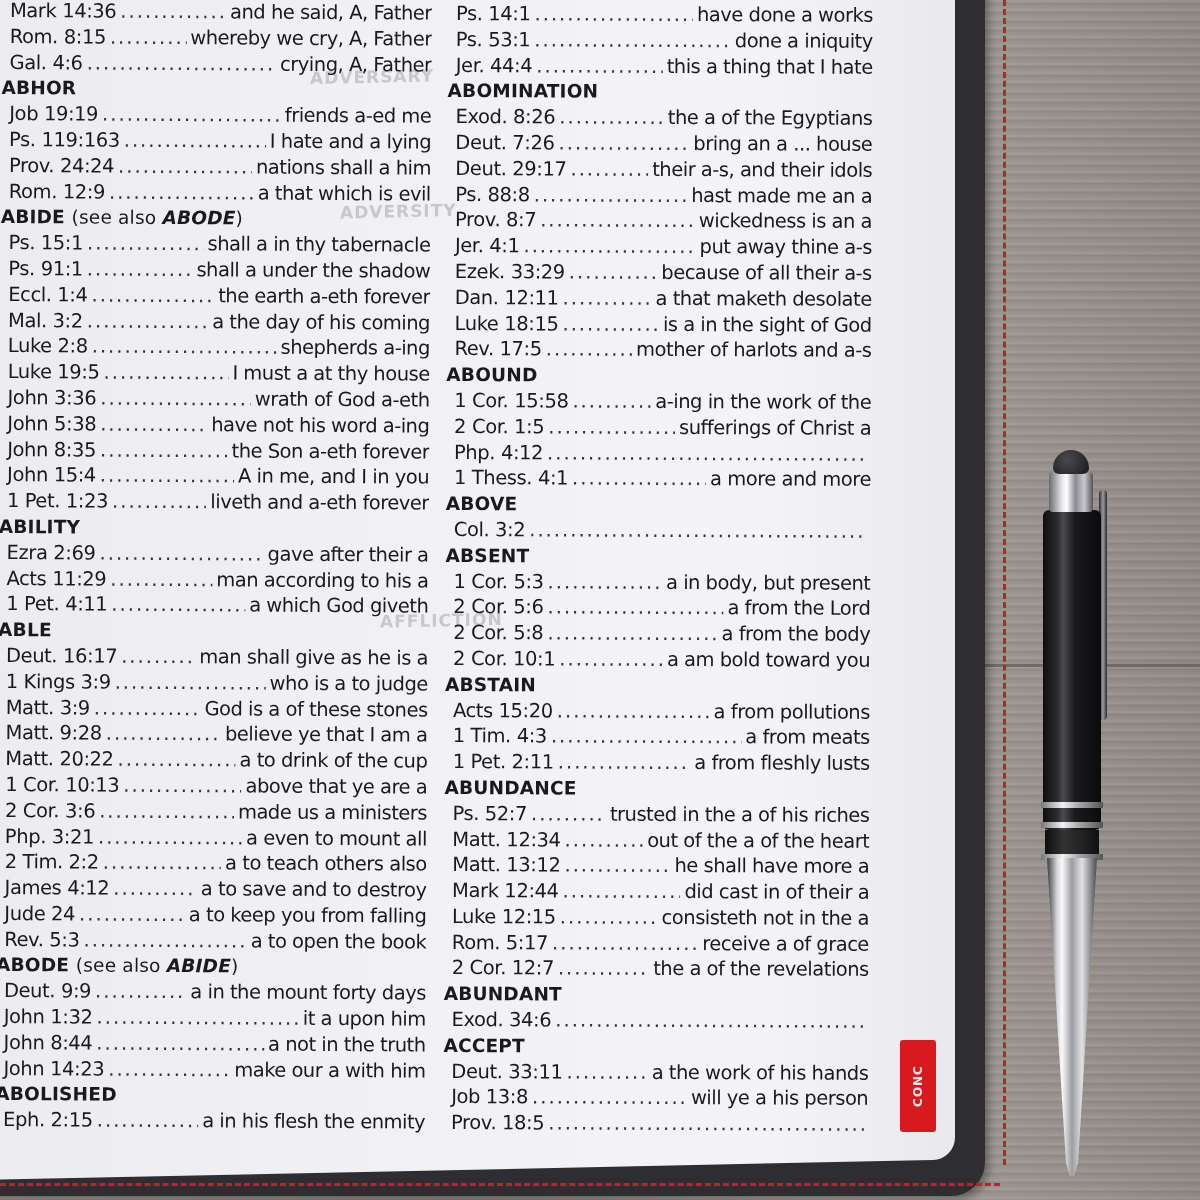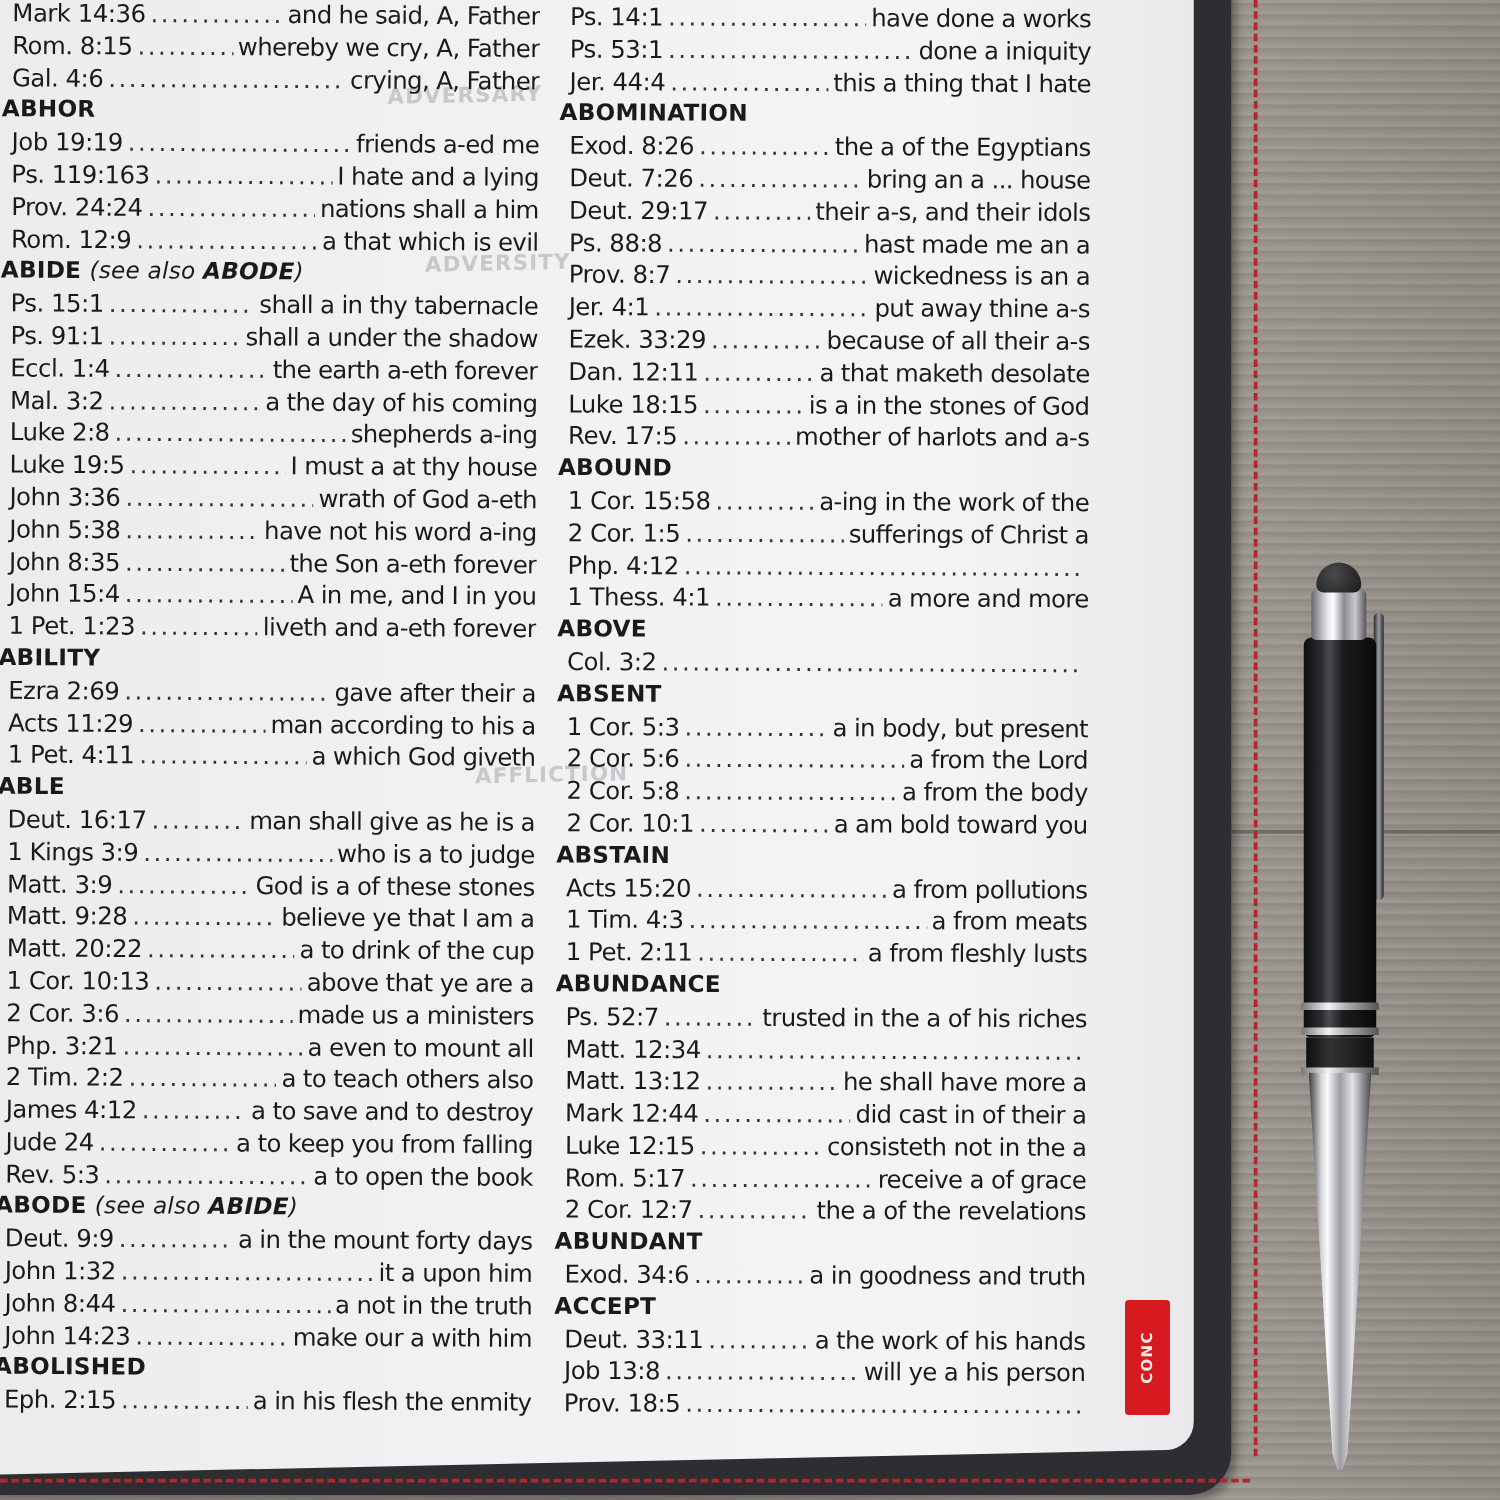--- a/index.html
+++ b/index.html
@@ -45,21 +45,21 @@
   
   .col {
     position: absolute; width: 430px; color: #1a1a1c;
     font-size: 19.5px; line-height: 25.8px;
   }
   .col-left { left: 2px; top: -2px; transform: rotate(0.35deg); transform-origin: 0 0; }
   .col-right { left: 448px; top: 1px; width: 425px; transform: rotate(0.25deg); transform-origin: 0 0; }
   .headword {
     font-weight: bold; font-size: 18.5px; letter-spacing: 0.2px; height: 25.8px; white-space: nowrap;
   }
-  .headword .see { font-weight: normal; font-style: italic; }
+  .headword .see { font-weight: normal; }
   .headword .see-word { font-weight: bold; font-style: italic; }
   .entry {
     display: flex; align-items: baseline; height: 25.8px; padding-left: 8px; white-space: nowrap; overflow: hidden;
   }
   .ref { flex: 0 0 auto; letter-spacing: -0.4px; }
   .dots {
     flex: 1 1 auto; overflow: hidden; margin: 0 4px; color: #333;
     letter-spacing: 2px;
   }
   .dots::before { content: "........................................................................"; }
@@ -375,21 +375,21 @@
       <span class="ctx">because of all their a-s</span>
     </div>
     <div class="entry">
       <span class="ref">Dan. 12:11</span>
       <span class="dots"></span>
       <span class="ctx">a that maketh desolate</span>
     </div>
     <div class="entry">
       <span class="ref">Luke 18:15</span>
       <span class="dots"></span>
-      <span class="ctx">is a in the stones of God</span>
+      <span class="ctx">is a in the sight of God</span>
     </div>
     <div class="entry">
       <span class="ref">Rev. 17:5</span>
       <span class="dots"></span>
       <span class="ctx">mother of harlots and a-s</span>
     </div>
     <div class="headword"><span>ABOUND</span></div>
     <div class="entry">
       <span class="ref">1 Cor. 15:58</span>
       <span class="dots"></span>
@@ -453,20 +453,21 @@
     </div>
     <div class="headword"><span>ABUNDANCE</span></div>
     <div class="entry">
       <span class="ref">Ps. 52:7</span>
       <span class="dots"></span>
       <span class="ctx">trusted in the a of his riches</span>
     </div>
     <div class="entry">
       <span class="ref">Matt. 12:34</span>
       <span class="dots"></span>
+      <span class="ctx">out of the a of the heart</span>
     </div>
     <div class="entry">
       <span class="ref">Matt. 13:12</span>
       <span class="dots"></span>
       <span class="ctx">he shall have more a</span>
     </div>
     <div class="entry">
       <span class="ref">Mark 12:44</span>
       <span class="dots"></span>
       <span class="ctx">did cast in of their a</span>
@@ -483,21 +484,20 @@
     </div>
     <div class="entry">
       <span class="ref">2 Cor. 12:7</span>
       <span class="dots"></span>
       <span class="ctx">the a of the revelations</span>
     </div>
     <div class="headword"><span>ABUNDANT</span></div>
     <div class="entry">
       <span class="ref">Exod. 34:6</span>
       <span class="dots"></span>
-      <span class="ctx">a in goodness and truth</span>
     </div>
     <div class="headword"><span>ACCEPT</span></div>
     <div class="entry">
       <span class="ref">Deut. 33:11</span>
       <span class="dots"></span>
       <span class="ctx">a the work of his hands</span>
     </div>
     <div class="entry">
       <span class="ref">Job 13:8</span>
       <span class="dots"></span>

